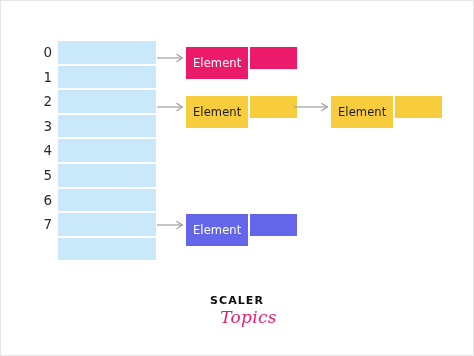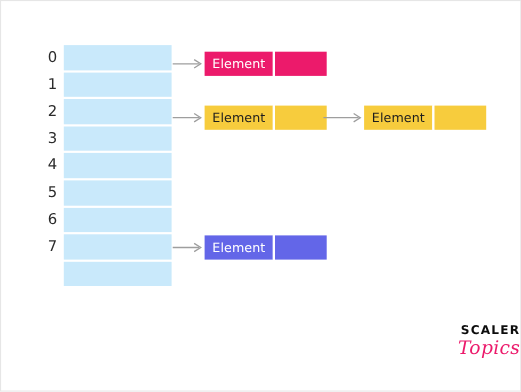--- a/index.html
+++ b/index.html
@@ -69,21 +69,21 @@
   .node {
     position: absolute;
     display: flex;
     height: 22px;
     align-items: stretch;
   }
   .node-label {
     display: flex;
     align-items: center;
     justify-content: center;
-    padding: 6px 7px;
+    padding: 16px 7px;
     font-size: 11.5px;
     white-space: nowrap;
     letter-spacing: 0.1px;
   }
   .node-ptr {
     width: 47px;
   }
   .node-divider {
     width: 2px;
     background: #ffffff;
@@ -100,21 +100,21 @@
   .node.purple .node-label,
   .node.purple .node-ptr   { background: #6366e8; }
   .node.purple .node-label { color: #ffffff; }
 
   
   .logo {
     position: absolute;
     left: 0;
     right: 0;
     top: 294px;
-    text-align: right;
+    text-align: center;
   }
   .logo-scaler {
     font-family: "DejaVu Sans", "Liberation Sans", sans-serif;
     font-weight: bold;
     font-size: 11px;
     letter-spacing: 1.1px;
     color: #0d0d0d;
     display: block;
     line-height: 12px;
   }

